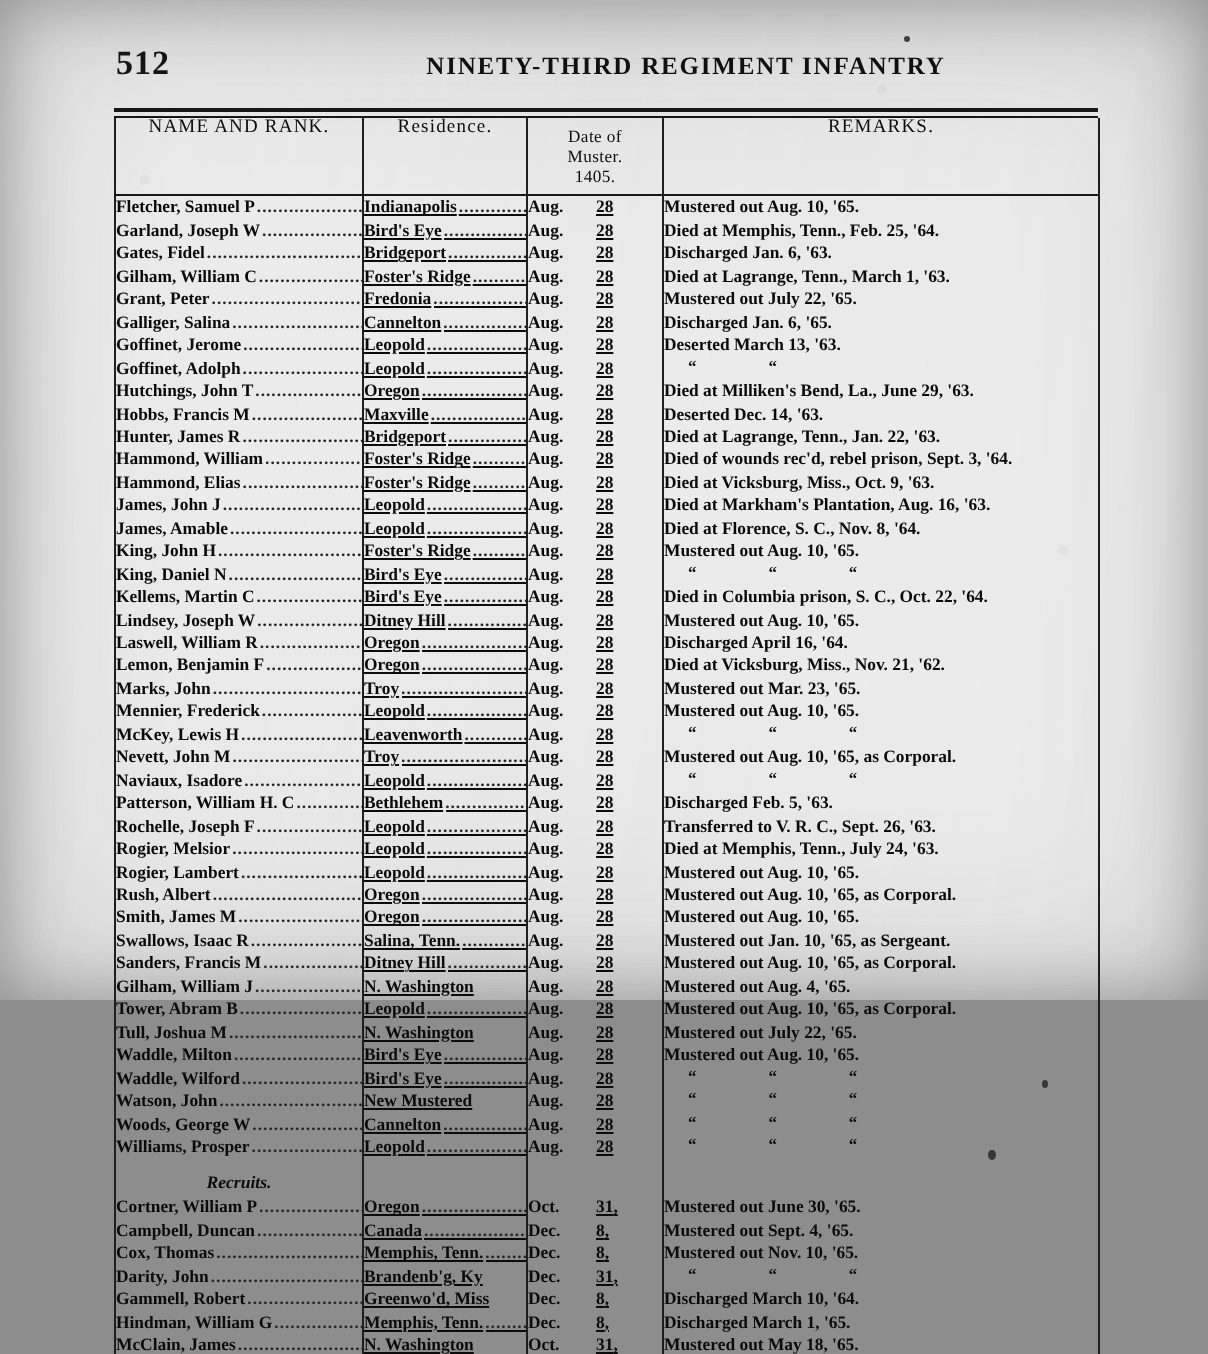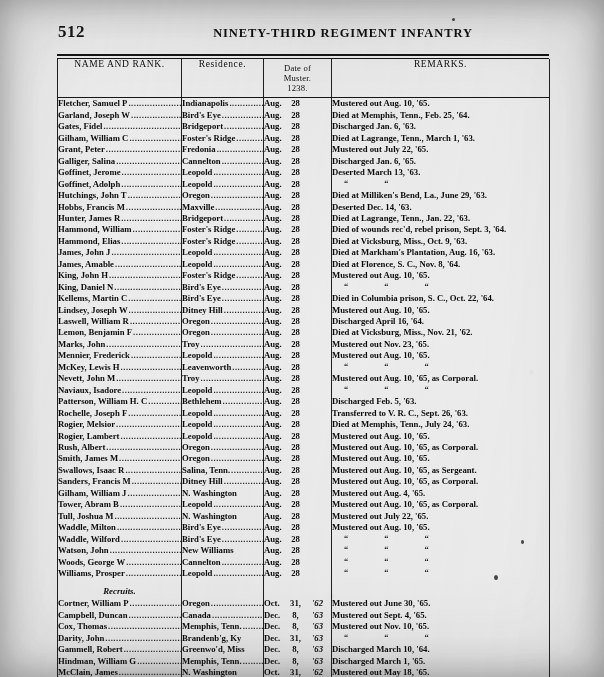--- a/index.html
+++ b/index.html
@@ -12,21 +12,21 @@
     width: 604px;
     height: 677px;
     overflow: hidden;
     font-family: "Liberation Serif", "DejaVu Serif", serif;
   }
 
   
   #scan {
     position: relative;
     width: 604px;
-    height: 677px;
+    height: 500px;
     background:
       radial-gradient(ellipse 130% 120% at 48% 45%, #e9e9e9 0%, #e2e2e2 52%, #d2d2d2 78%, #bdbdbd 100%);
     filter: contrast(1.06);
   }
   
   #scan::before {
     content: "";
     position: absolute;
     inset: 0;
     pointer-events: none;
@@ -159,21 +159,21 @@
     font-family: "Liberation Serif", "DejaVu Serif", serif;
     font-weight: bold;
     font-size: 8.7px;
     line-height: 11.45px;
     height: 11.45px;
     white-space: nowrap;
     overflow: hidden;
     color: #121212;
   }
   td.name { padding-left: 3px; text-align: center; }
-  td.res  { padding-left: 2px; }
+  td.res  { padding-left: 2px; text-decoration: underline; }
   td.date { padding-left: 2px; }
   td.rem  { padding-left: 2px; }
 
   
   .cellflex {
     display: flex;
     align-items: baseline;
     width: 100%;
   }
   .cellflex > .txt { flex: 0 0 auto; }
@@ -189,23 +189,24 @@
   .cellflex > .dots::before {
     content: "..................................................................";
   }
   .cellflex.nodots > .dots::before { content: ""; }
 
   
   .dgrid {
     display: flex;
     align-items: baseline;
     width: 100%;
+    gap: 11px;
   }
   .dgrid .mo   { flex: 0 0 23px; }
-  .dgrid .dy   { flex: 0 0 17px; text-align: center; }
+  .dgrid .dy   { flex: 0 0 17px; text-align: left; text-decoration: underline; }
   .dgrid .sep  { flex: 1 1 auto; overflow: hidden; white-space: nowrap;
                  font-size: 8.7px; letter-spacing: .5px; color: #2a2a2a; }
   .dgrid .sep::before { content: "..................."; }
   .dgrid .yr   { flex: 0 0 19px; text-align: right; padding-right: 16px; font-style: italic; }
   .dgrid.comma .dy::after { content: ","; }
   .dgrid.comma .sep::before { content: ""; }
 
   
   td.rem.ditto { text-align: left; }
   .dit {
@@ -261,21 +262,21 @@
             <col class="c-date">
             <col class="c-rem">
         </colgroup>
         <thead>
           <tr>
             <th class="hd">NAME AND RANK.</th>
             <th class="hd">Residence.</th>
             <th class="hd small">
               <span class="ln">Date of</span>
               <span class="ln">Muster.</span>
-              <span class="ln">1238.</span>
+              <span class="ln">1405.</span>
             </th>
             <th class="hd">REMARKS.</th>
           </tr>
         </thead>
         <tbody id="roster-body">
             <tr>
               <td class="name">
                 <span class="cellflex">
                   <span class="txt">Fletcher, Samuel P</span>
                   <span class="dots"></span>
@@ -771,21 +772,21 @@
                 </span>
               </td>
               <td class="date">
                 <span class="dgrid">
                   <span class="mo">Aug.</span>
                   <span class="dy">28</span>
                   <span class="sep"></span>
                   <span class="yr"></span>
                 </span>
               </td>
-              <td class="rem">Mustered out Nov. 23, '65.</td>
+              <td class="rem">Mustered out Mar. 23, '65.</td>
             </tr>
             <tr>
               <td class="name">
                 <span class="cellflex">
                   <span class="txt">Mennier, Frederick</span>
                   <span class="dots"></span>
                 </span>
               </td>
               <td class="res">
                 <span class="cellflex">
@@ -1024,21 +1025,21 @@
                 </span>
               </td>
               <td class="date">
                 <span class="dgrid">
                   <span class="mo">Aug.</span>
                   <span class="dy">28</span>
                   <span class="sep"></span>
                   <span class="yr"></span>
                 </span>
               </td>
-              <td class="rem">Mustered out Aug. 10, '65, as Sergeant.</td>
+              <td class="rem">Mustered out Jan. 10, '65, as Sergeant.</td>
             </tr>
             <tr>
               <td class="name">
                 <span class="cellflex">
                   <span class="txt">Sanders, Francis M</span>
                   <span class="dots"></span>
                 </span>
               </td>
               <td class="res">
                 <span class="cellflex">
@@ -1173,21 +1174,21 @@
             </tr>
             <tr>
               <td class="name">
                 <span class="cellflex">
                   <span class="txt">Watson, John</span>
                   <span class="dots"></span>
                 </span>
               </td>
               <td class="res">
                 <span class="cellflex nodots">
-                  <span class="txt">New Williams</span>
+                  <span class="txt">New Mustered</span>
                   <span class="dots"></span>
                 </span>
               </td>
               <td class="date">
                 <span class="dgrid">
                   <span class="mo">Aug.</span>
                   <span class="dy">28</span>
                   <span class="sep"></span>
                   <span class="yr"></span>
                 </span>

